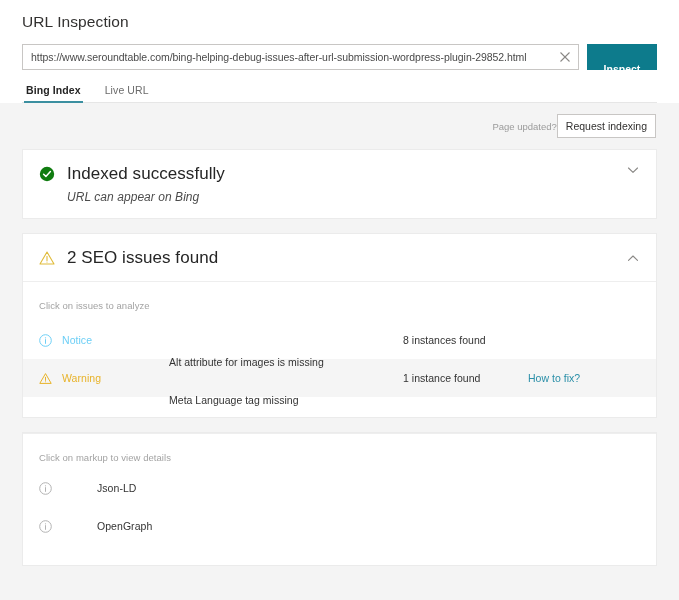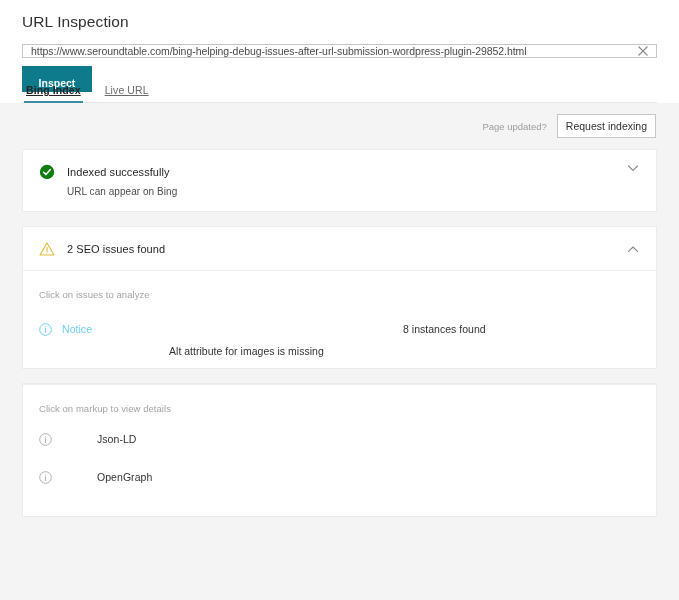--- a/index.html
+++ b/index.html
@@ -27,21 +27,20 @@
     font-weight: 400;
     letter-spacing: .1px;
     margin: 0 0 12px 0;
     line-height: 20px;
   }
   .url-row {
     display: flex;
     align-items: stretch;
     gap: 8px;
     height: 26px;
-    flex-direction: column;
   }
   .url-box {
     flex: 1 1 auto;
     position: relative;
     border: 1px solid #c8c6c4;
     background: #ffffff;
     display: flex;
     align-items: center;
     padding: 0 28px 0 8px;
     height: 26px;
@@ -67,38 +66,37 @@
     width: 70px;
     background: #0d7b8c;
     color: #ffffff;
     border: none;
     font-family: "Liberation Sans", sans-serif;
     font-size: 10.5px;
     font-weight: 600;
     cursor: pointer;
     height: 26px;
     line-height: 26px;
-    padding: 4px;
+    padding: 12px;
     text-align: center;
   }
   
   .tabs {
     display: flex;
     gap: 20px;
     margin-top: 14px;
     padding-left: 2px;
   }
   .tab {
     font-size: 10.5px;
     color: #6b6b6b;
     padding: 0 2px 7px 2px;
     cursor: pointer;
     position: relative;
     letter-spacing: .1px;
-    text-decoration: underline;
   }
   .tab.active {
     color: #242424;
     font-weight: 700;
   }
   .tab.active::after {
     content: "";
     position: absolute;
     left: 0; right: 0; bottom: 0;
     height: 2px;
@@ -113,21 +111,20 @@
   .body-area {
     background: #f4f4f4;
     padding: 0 22px 14px 22px;
     height: 502px;
     overflow: hidden;
   }
   .indexing-row {
     display: flex;
     align-items: center;
     justify-content: flex-end;
-    gap: 10px;
     height: 46px;
     padding-right: 1px;
   }
   .page-updated-label {
     font-size: 9.5px;
     color: #9b9b9b;
   }
   .request-indexing-btn {
     background: #ffffff;
     border: 1px solid #c8c6c4;
@@ -155,36 +152,37 @@
   .card-head.with-sub { padding-bottom: 6px; }
   .card-icon {
     flex: 0 0 auto;
     width: 16px; height: 16px;
     margin-right: 12px;
     display: flex;
     align-items: center;
     justify-content: center;
   }
   .card-title {
-    font-size: 11px;
+    font-size: 17px;
     color: #262626;
     letter-spacing: .05px;
   }
   .chev {
     position: absolute;
     right: 16px;
     top: 50%;
     transform: translateY(-50%);
     width: 14px; height: 14px;
   }
   .card-sub {
-    font-size: 10px;
+    font-size: 12px;
     color: #4c4c4c;
     padding: 0 16px 14px 44px;
     letter-spacing: .05px;
+    font-style: italic;
   }
   .card-divider {
     height: 1px;
     background: #eeeeee;
   }
   .hint-text {
     font-size: 9.5px;
     color: #a3a3a3;
     padding: 18px 16px 10px 16px;
     letter-spacing: .05px;
@@ -341,20 +339,35 @@
               <line x1="6.5" y1="5.6" x2="6.5" y2="9.4" stroke="#6dcff6" stroke-width="1" stroke-linecap="round"></line>
             </svg>
           </span>
           <span class="sev-label sev-notice">Notice</span>
         </span>
         <span class="issue-desc">Alt attribute for images is missing</span>
         <span class="issue-count">8 instances found</span>
         <span class="issue-fix"></span>
       </div>
 
+      <div class="issue-row highlight">
+        <span class="issue-sev">
+          <span class="sev-ico">
+            <svg width="13" height="13" viewBox="0 0 13 13">
+              <path d="M6.5 1.6 L12.2 11.4 L0.8 11.4 Z" fill="none" stroke="#e8b32a" stroke-width="1" stroke-linejoin="round"></path>
+              <line x1="6.5" y1="5.3" x2="6.5" y2="8.4" stroke="#e8b32a" stroke-width="1" stroke-linecap="round"></line>
+              <circle cx="6.5" cy="9.8" r="0.5" fill="#e8b32a"></circle>
+            </svg>
+          </span>
+          <span class="sev-label sev-warning">Warning</span>
+        </span>
+        <span class="issue-desc">Meta Language tag missing</span>
+        <span class="issue-count">1 instance found</span>
+        <span class="issue-fix">How to fix?</span>
+      </div>
 
       <div class="issue-spacer"></div>
     </div>
 
     <div class="card">
       <div class="card-divider"></div>
       <div class="hint-text">Click on markup to view details</div>
 
       <div class="markup-row">
         <span class="markup-ico">

